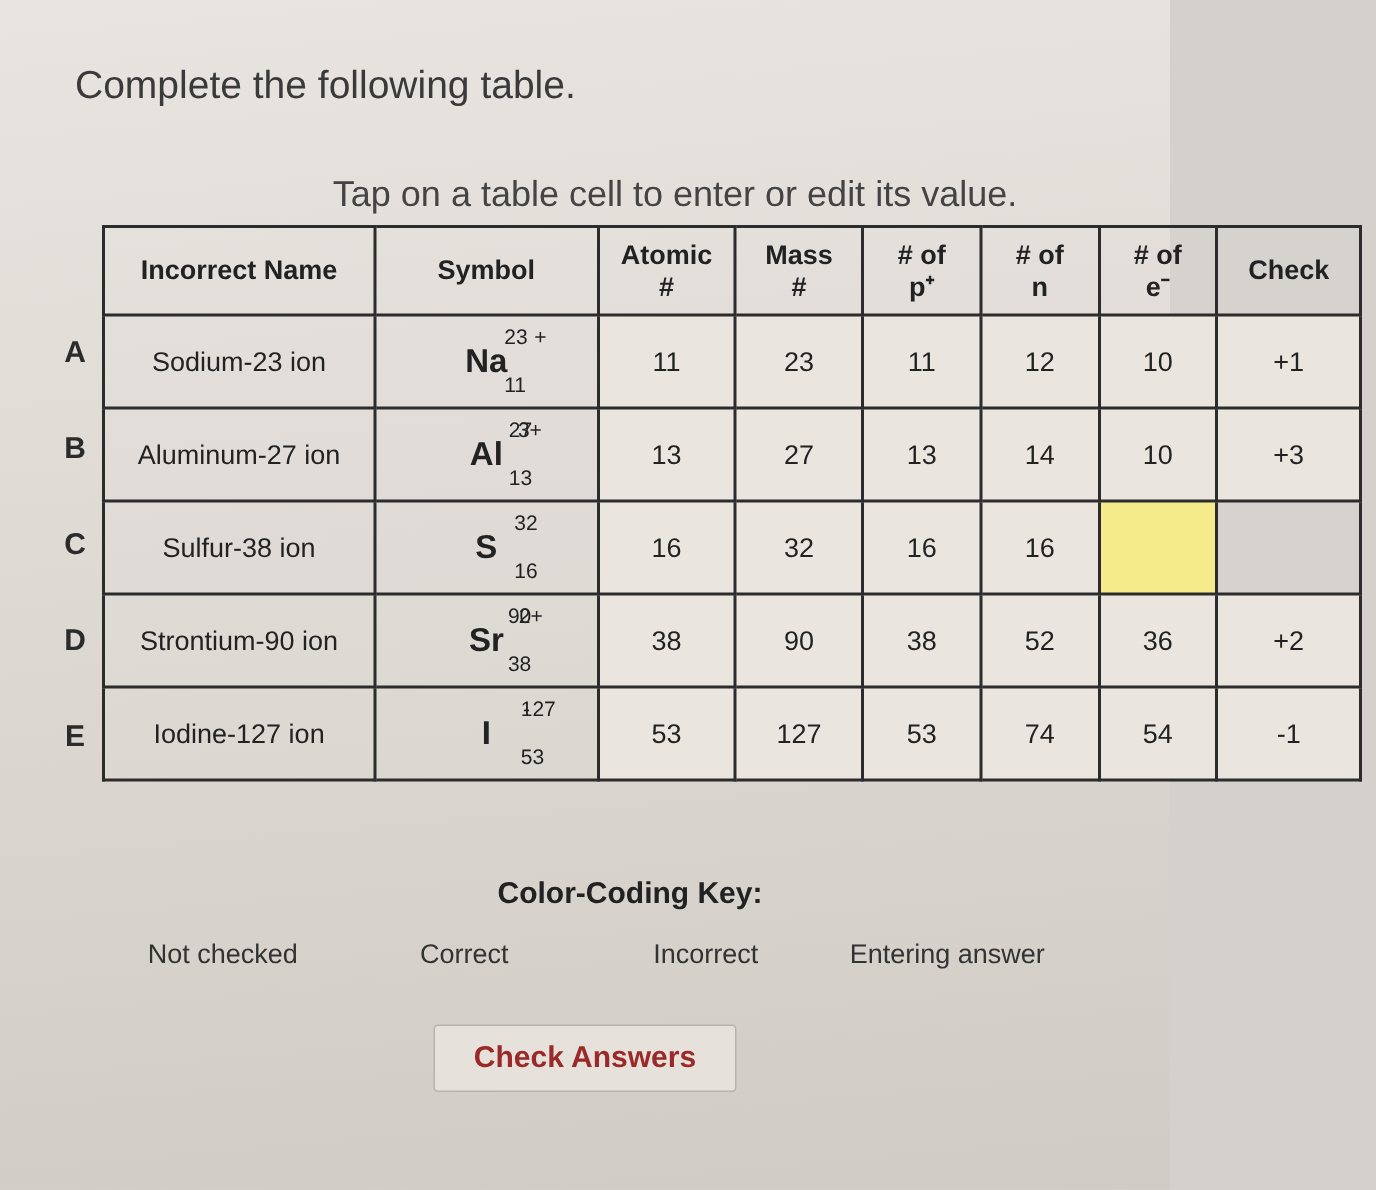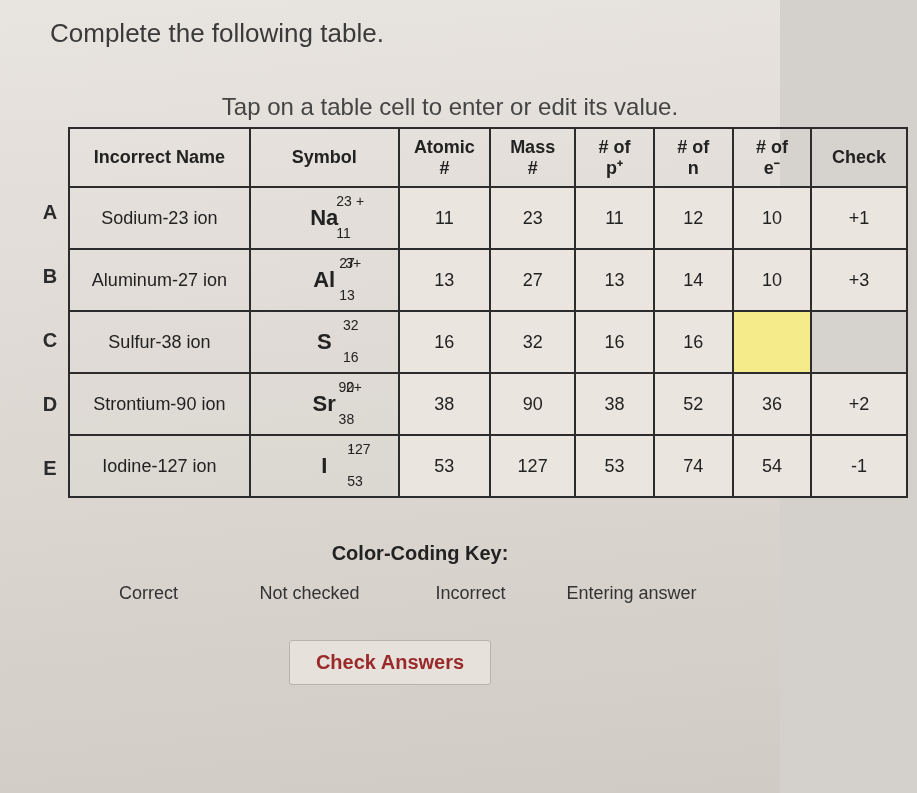--- a/index.html
+++ b/index.html
@@ -10,21 +10,21 @@
     background: #d4d0cc;
     width: 917px;
     height: 793px;
     overflow: hidden;
     position: relative;
   }
   .page {
     background: linear-gradient(175deg, #e8e4df 0%, #ddd8d2 50%, #d0cbc5 100%);
     width: 780px;
     height: 793px;
-    padding: 14px 28px;
+    padding: 37px 28px;
     position: relative;
   }
   .title {
     font-size: 26px;
     color: #3a3a3a;
     margin: 4px 0 44px 22px;
     font-weight: 400;
   }
   .tap-hint {
     text-align: center;
@@ -104,21 +104,21 @@
     background: #eae6df;
   }
   .cell-entering {
     background: #f5eb8a;
   }
   .key-title {
     text-align: center;
     font-size: 20px;
     font-weight: bold;
     color: #222;
-    margin-top: 44px;
+    margin-top: 64px;
     padding-left: 60px;
   }
   .key-row {
     display: flex;
     justify-content: space-around;
     align-items: center;
     margin: 18px 40px 0 40px;
     font-size: 18px;
     color: #333;
   }
@@ -221,21 +221,21 @@
         <div class="row-letter" style="left: 2px; top: 74px;">A</div>
         <div class="row-letter" style="left: 2px; top: 138px;">B</div>
         <div class="row-letter" style="left: 2px; top: 202px;">C</div>
         <div class="row-letter" style="left: 2px; top: 266px;">D</div>
         <div class="row-letter" style="left: 2px; top: 330px;">E</div>
       </div>
 </div>
 
 <div class="key-title">Color-Coding Key:</div>
 <div class="key-row">
+  <div class="key-item">Not checked</div>
   <div class="key-item">Correct</div>
-  <div class="key-item">Not checked</div>
   <div class="key-item">Incorrect</div>
   <div class="key-item">Entering answer</div>
 </div>
 
 <button class="check-btn">Check Answers</button>
 
 </div>
 
 </body></html>

